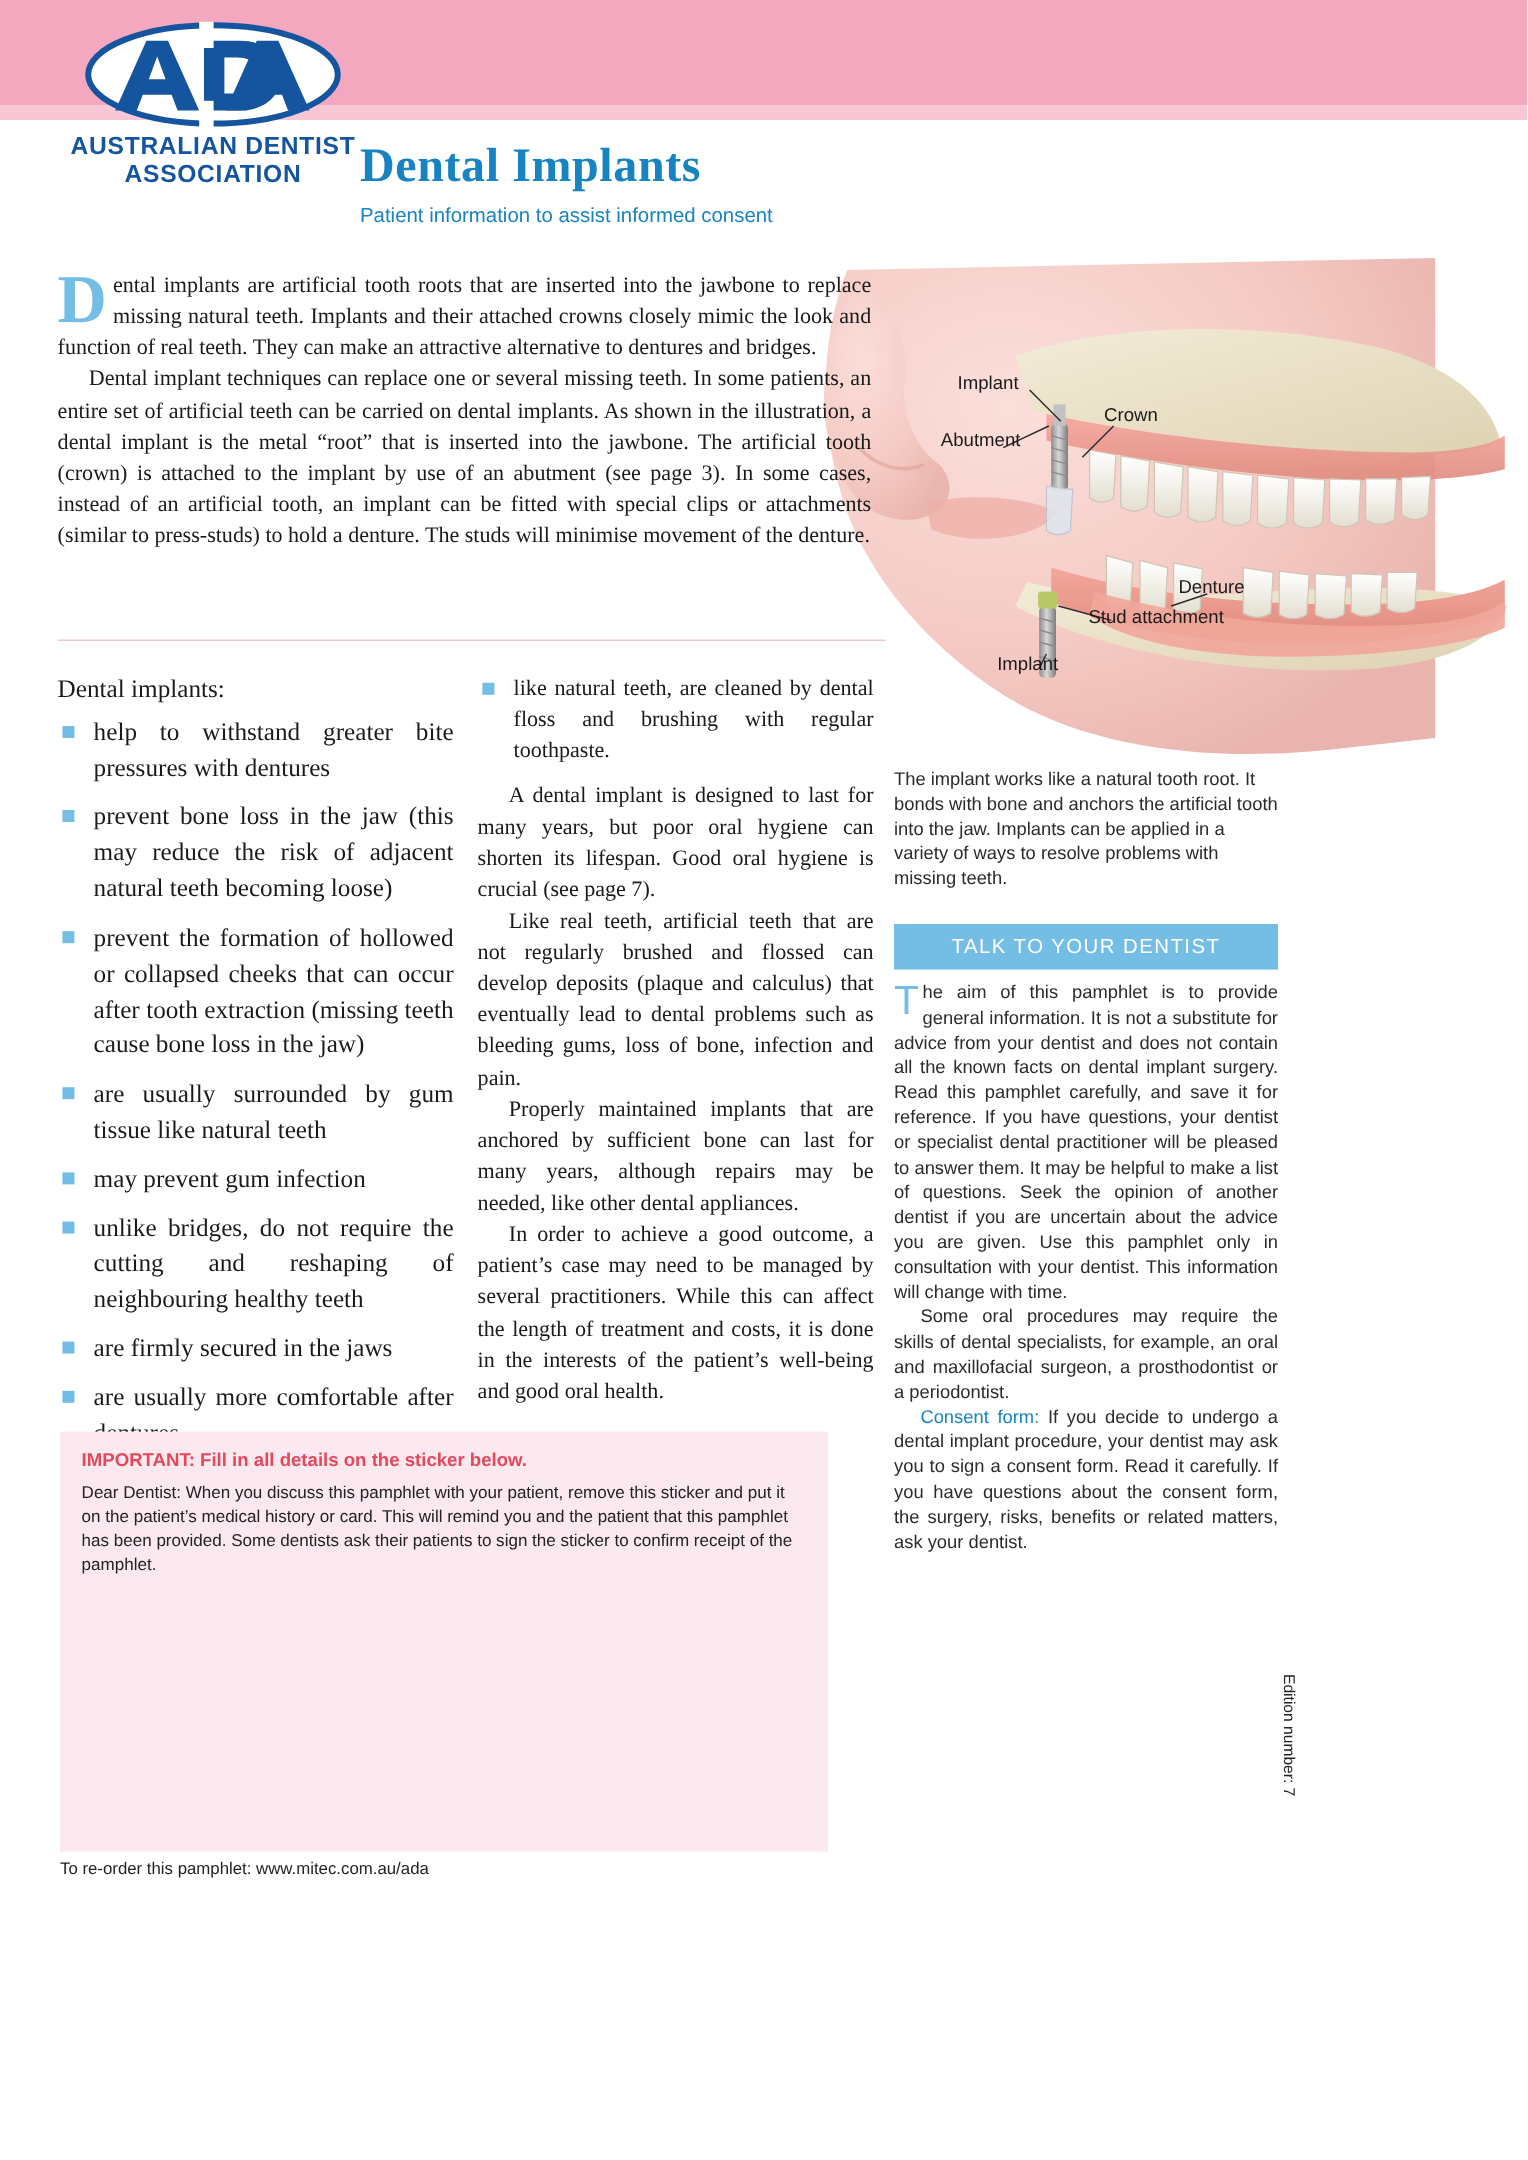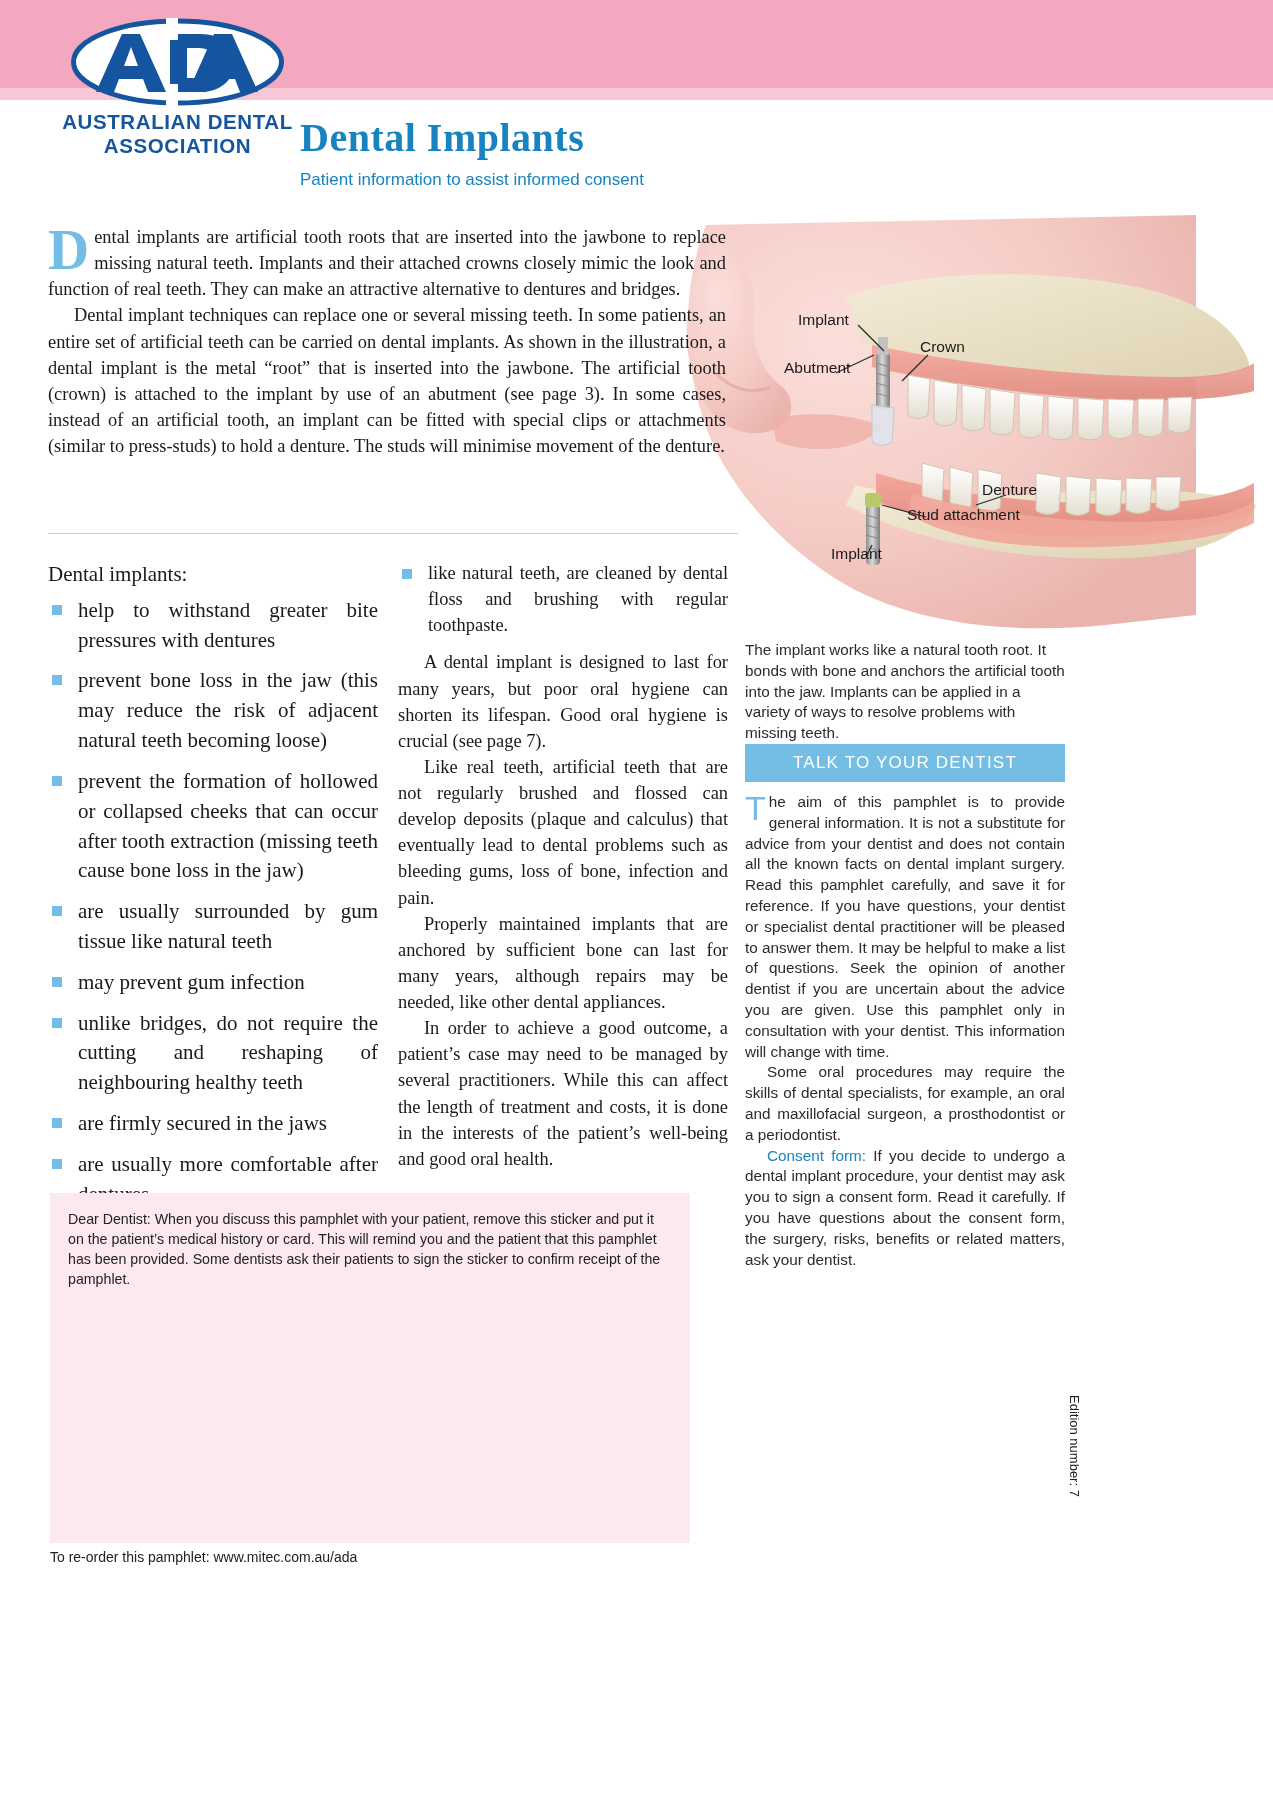--- a/index.html
+++ b/index.html
@@ -119,20 +119,21 @@
   }
 
   
   .col-right {
     position:absolute; left:745px; top:640px; width:320px;
     font-family:"Liberation Sans", sans-serif;
     font-size:15.3px; line-height:1.36; color:#2b2b2b;
   }
   .caption { margin:0; text-align:left; }
   .ttd-header {
+    margin-top:26px;
     background:#74bde4;
     color:#ffffff;
     font-family:"Liberation Sans", sans-serif;
     font-size:17px;
     letter-spacing:1.2px;
     text-align:center;
     padding:7px 0 8px 0;
   }
   .ttd-body { margin-top:10px; text-align:justify; }
   .ttd-body p { margin:0; text-indent:22px; }
@@ -215,21 +216,21 @@
         <path d="M100 16 L130 16 C152 16 164 29 164 45 C164 61 152 74 130 74 L100 74 Z M117 30 L117 60 L128 60 C139 60 146 54 146 45 C146 36 139 30 128 30 Z"></path>
 
         <path d="M118 74 L144 16 L162 16 L188 74 L170 74 L165 61 L141 61 L136 74 Z M146 48 L160 48 L153 29 Z"></path>
       </g>
 
       <rect x="96" y="0" width="12" height="22" fill="#ffffff"></rect>
       <rect x="96" y="66" width="12" height="22" fill="#ffffff"></rect>
     </svg>
   </div>
   <div class="logo-text">
-    <div>AUSTRALIAN DENTAL</div>
+    <div>AUSTRALIAN DENTIST</div>
     <div>ASSOCIATION</div>
   </div>
 </div>
 
 <div class="title-block">
   <div class="doc-title">Dental Implants</div>
   <div class="doc-subtitle">Patient information to assist informed consent</div>
 </div>
 
 <div class="illustration">
@@ -384,18 +385,19 @@
   <div class="ttd-body">
     <p class="first"><span class="ttd-dropcap">T</span><span>he aim of this pamphlet is to provide general information. It is not a substitute for advice from your dentist and does not contain all the known facts on dental implant surgery. Read this pamphlet carefully, and save it for reference. If you have questions, your dentist or specialist dental practitioner will be pleased to answer them. It may be helpful to make a list of questions. Seek the opinion of another dentist if you are uncertain about the advice you are given. Use this pamphlet only in consultation with your dentist. This information will change with time.</span></p>
     <p>Some oral procedures may require the skills of dental specialists, for example, an oral and maxillofacial surgeon, a prosthodontist or a periodontist.</p>
     <p><span class="consent-lead">Consent form:</span><span> If you decide to undergo a dental implant procedure, your dentist may ask you to sign a consent form. Read it carefully. If you have questions about the consent form, the surgery, risks, benefits or related matters, ask your dentist.</span></p>
   </div>
 
 </div>
 
 <div class="sticker">
   <div class="sticker-inner">
+    <div class="sticker-title">IMPORTANT: Fill in all details on the sticker below.</div>
     <p class="sticker-body">Dear Dentist: When you discuss this pamphlet with your patient, remove this sticker and put it on the patient’s medical history or card. This will remind you and the patient that this pamphlet has been provided. Some dentists ask their patients to sign the sticker to confirm receipt of the pamphlet.</p>
   </div>
 </div>
 
 <div class="footer">To re-order this pamphlet: www.mitec.com.au/ada</div>
 <div class="edition">Edition number: 7</div>
 
 </body></html>

